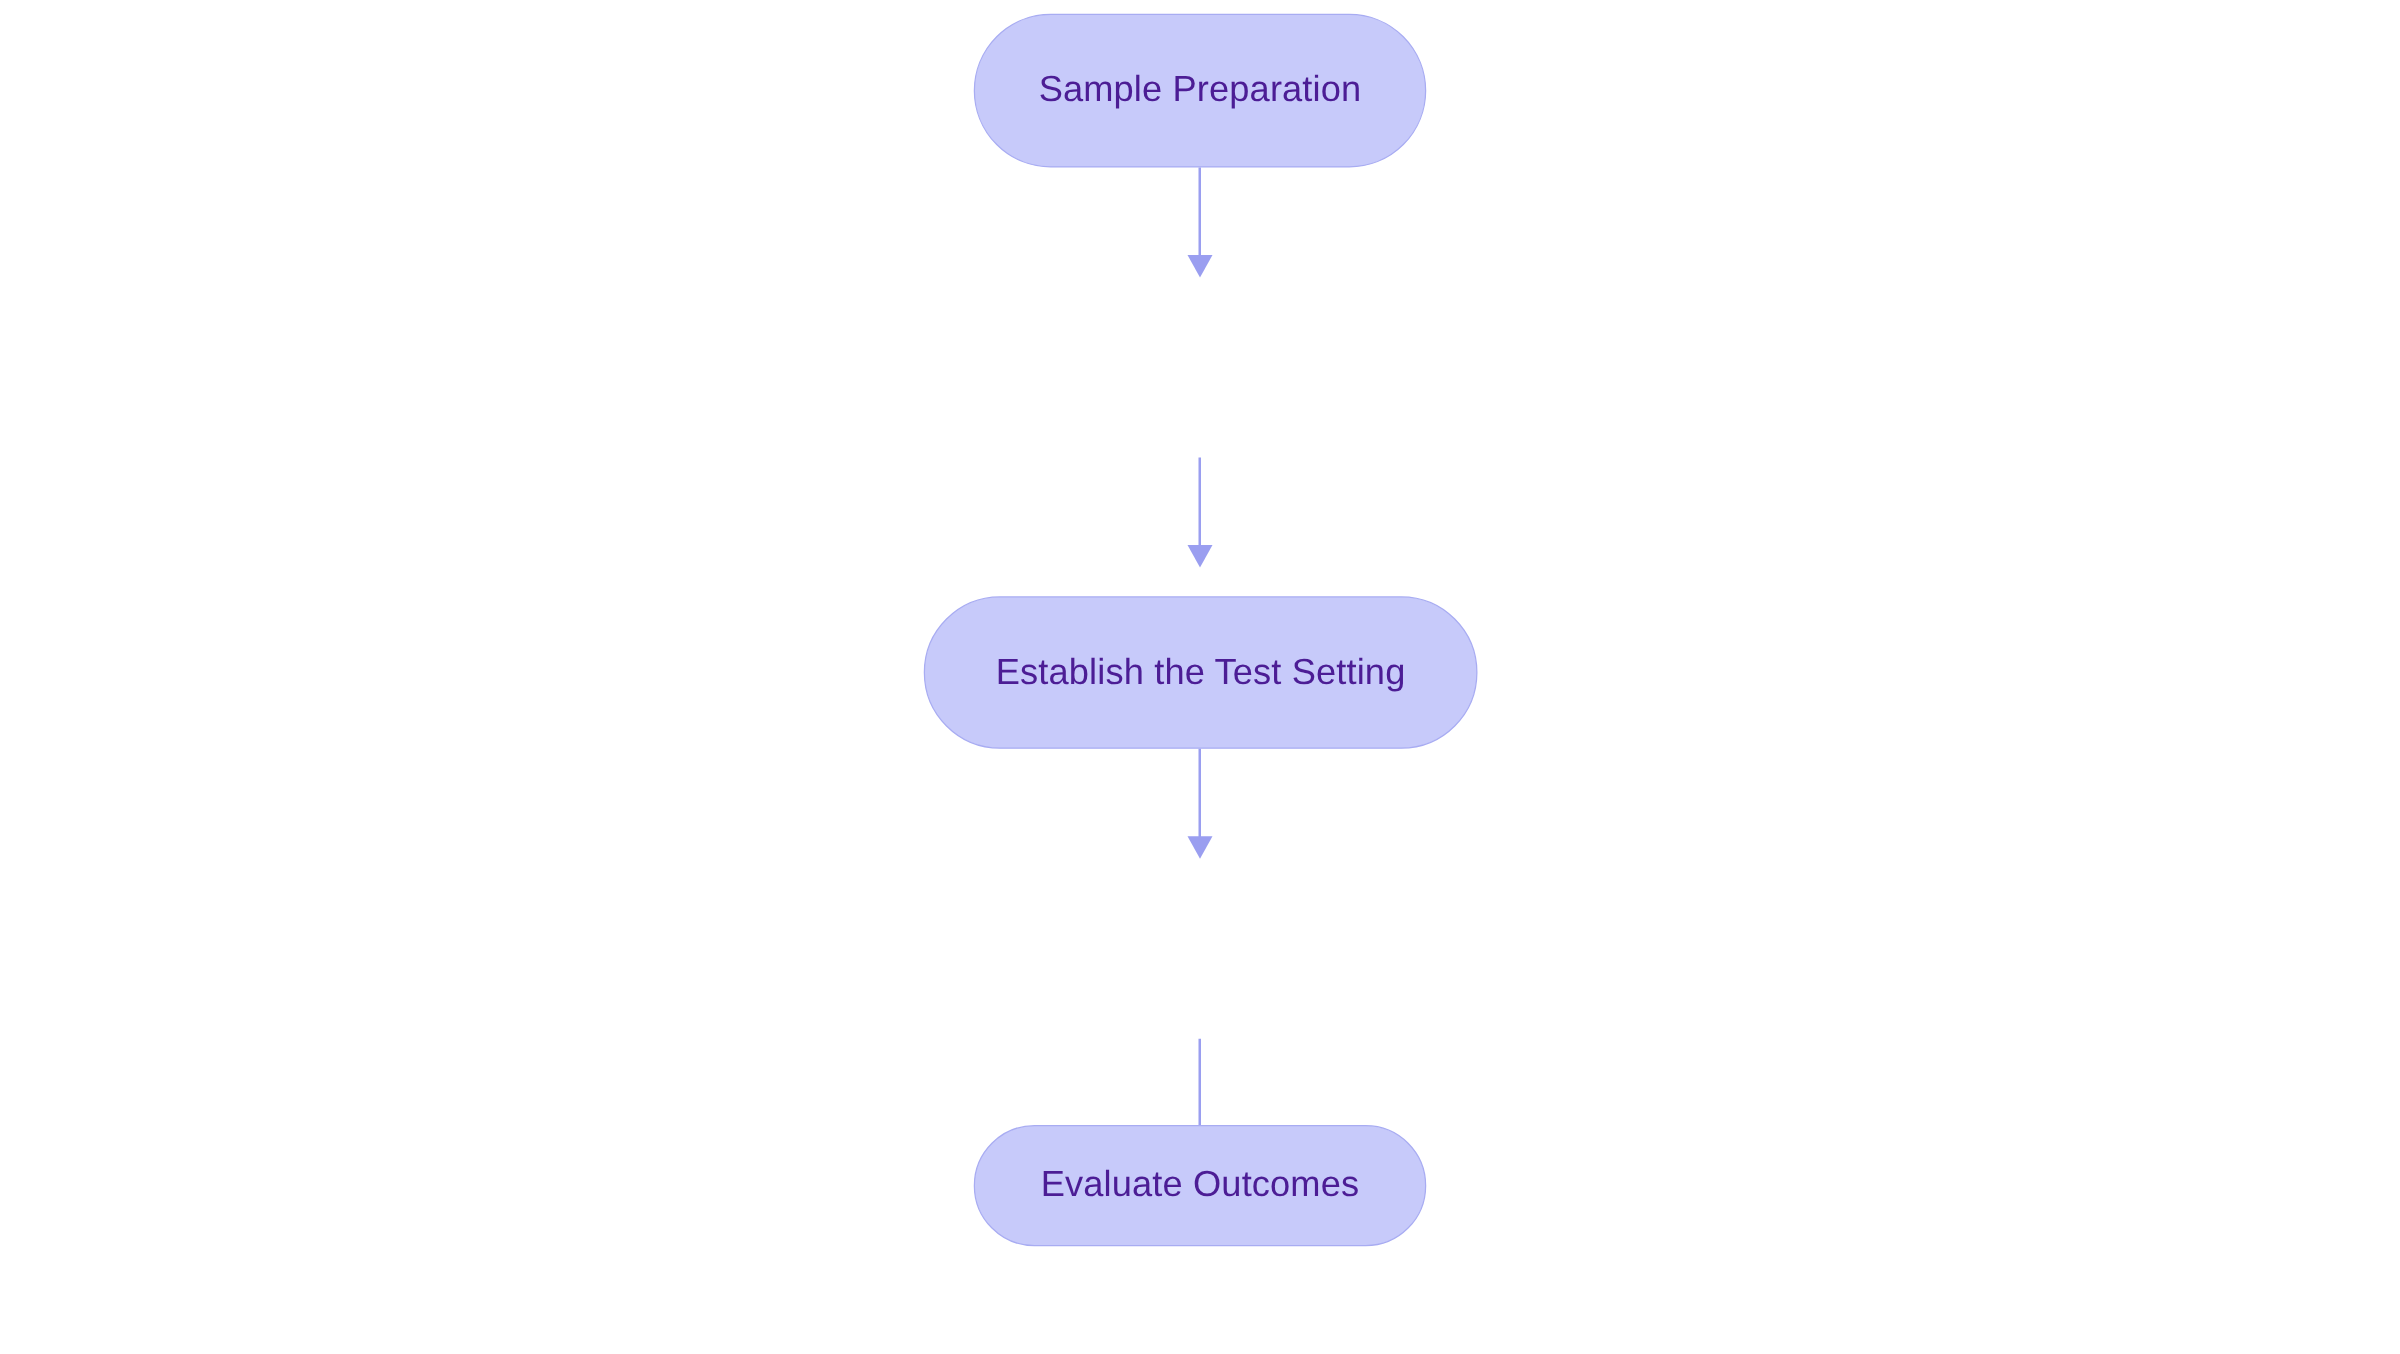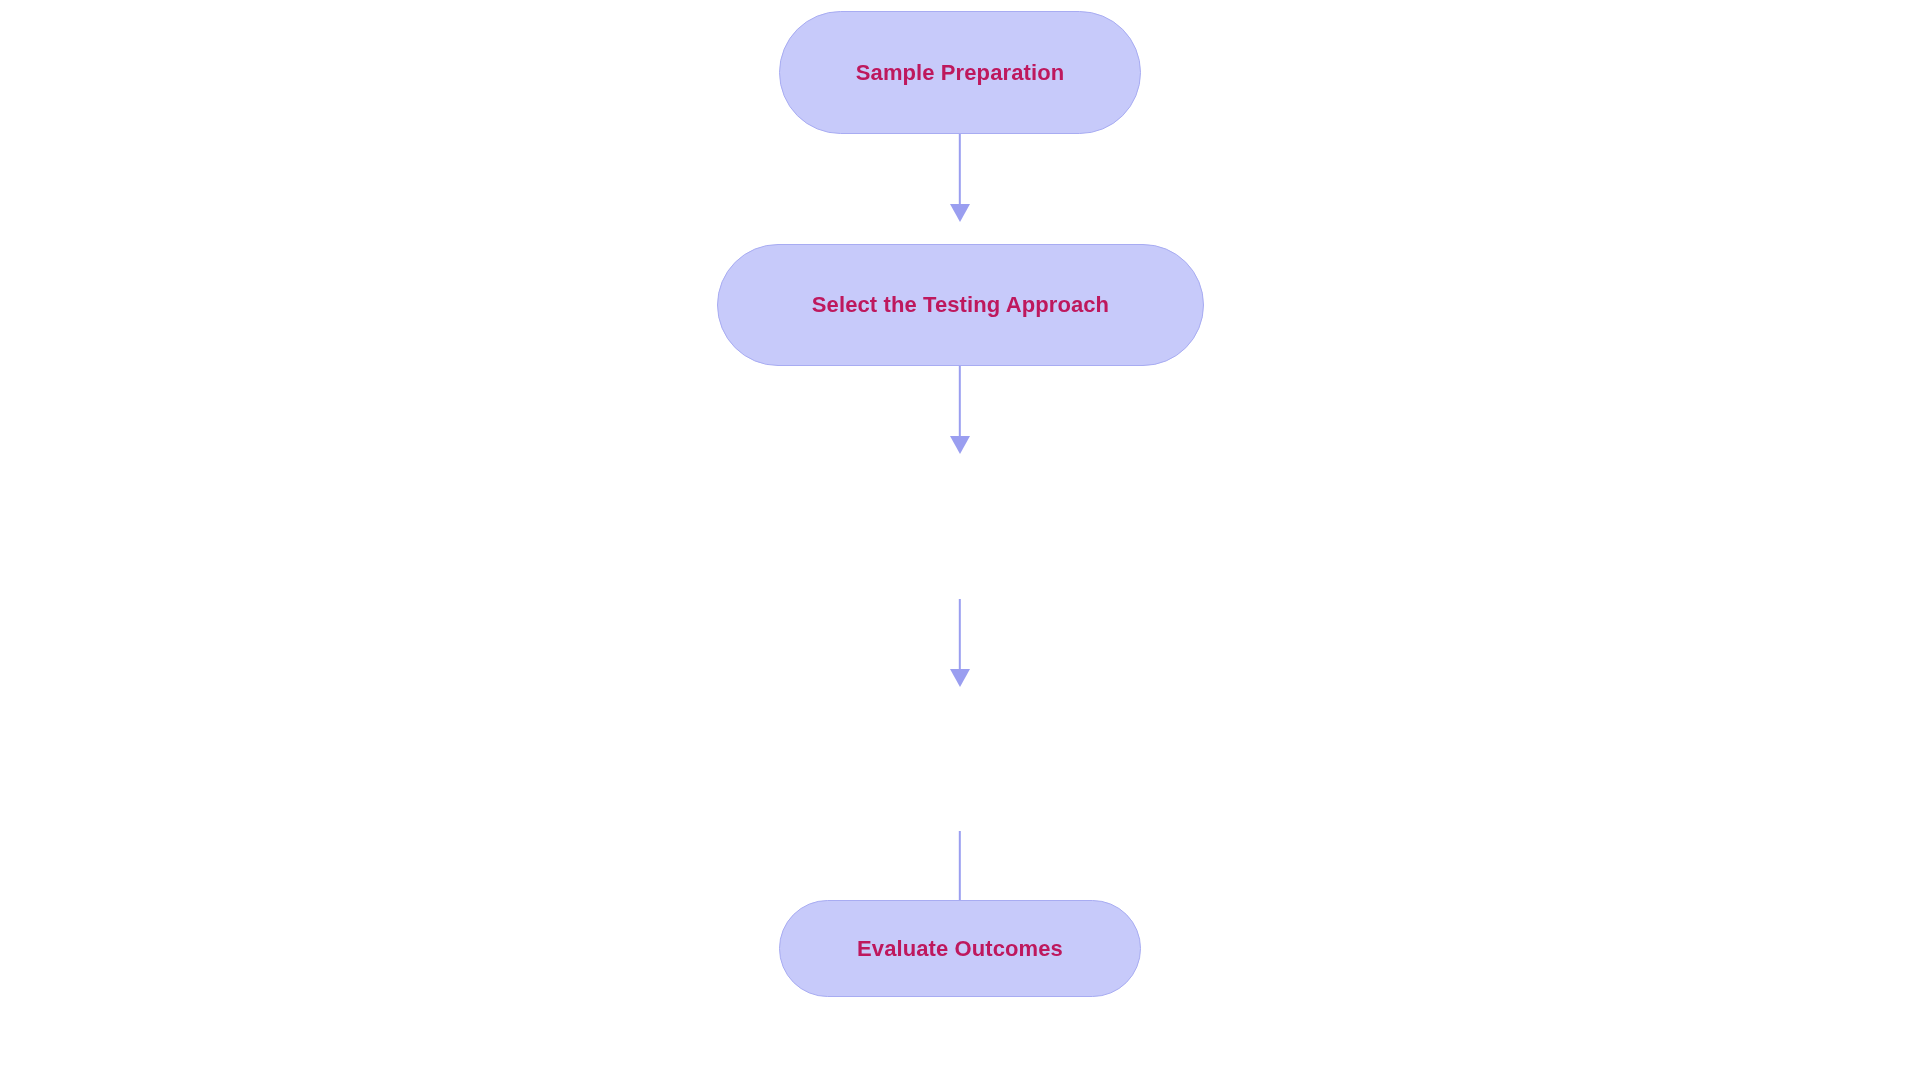--- a/index.html
+++ b/index.html
@@ -31,24 +31,24 @@
     justify-content: center;
     background: #c7cafa;
     border: 1.6px solid #a8acf2;
     border-radius: 999px;
     color: #2d2dd6;
     white-space: nowrap;
     user-select: none;
   }
   .flow-node .node-label {
     font-family: "Liberation Sans", sans-serif;
-    font-size: 22px;
-    font-weight: 700;
+    font-size: 29px;
+    font-weight: 400;
     letter-spacing: 0.1px;
-    color: #be185d;
+    color: #4c1d95;
     line-height: 1;
     text-align: center;
   }
 
   
   .node-1 { left: 779px;  top: 11px;   width: 362px; height: 123px; }
   .node-2 { left: 717px;  top: 244px;  width: 487px; height: 122px; }
   .node-3 { left: 739px;  top: 477px;  width: 443px; height: 122px; }
   .node-4 { left: 747px;  top: 710px;  width: 427px; height: 121px; }
   .node-5 { left: 779px;  top: 900px;  width: 362px; height: 97px; }
@@ -97,29 +97,29 @@
 
   <div class="flow-node node-1">
     <span class="node-label">Sample Preparation</span>
   </div>
 
   <div class="connector conn-1">
     <div class="conn-line"></div>
     <div class="conn-head"></div>
   </div>
 
-  <div class="flow-node node-2">
-    <span class="node-label">Select the Testing Approach</span>
-  </div>
 
   <div class="connector conn-2">
     <div class="conn-line"></div>
     <div class="conn-head"></div>
   </div>
 
+  <div class="flow-node node-3">
+    <span class="node-label">Establish the Test Setting</span>
+  </div>
 
   <div class="connector conn-3">
     <div class="conn-line"></div>
     <div class="conn-head"></div>
   </div>
 
 
   <div class="connector conn-4">
     <div class="conn-line"></div>
     <div class="conn-head"></div>

